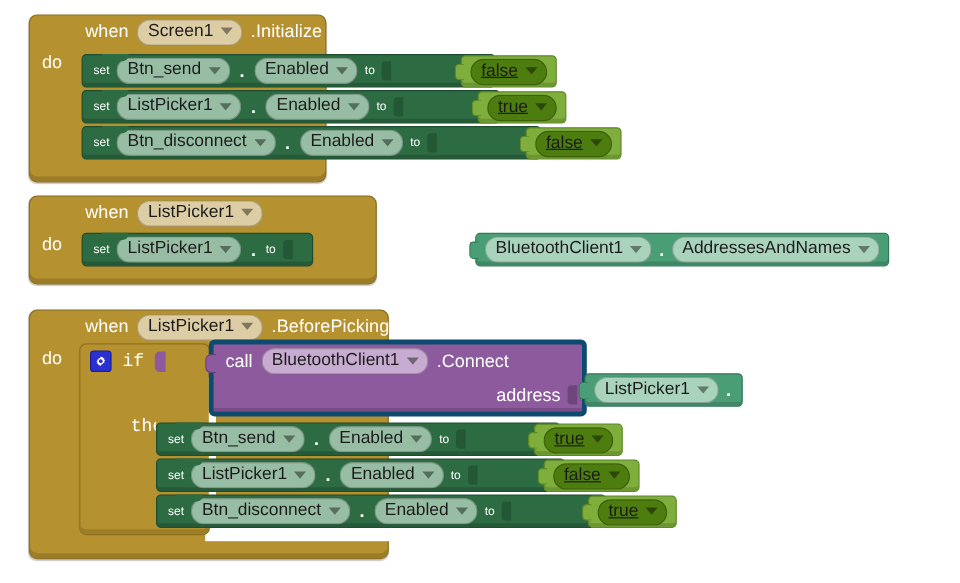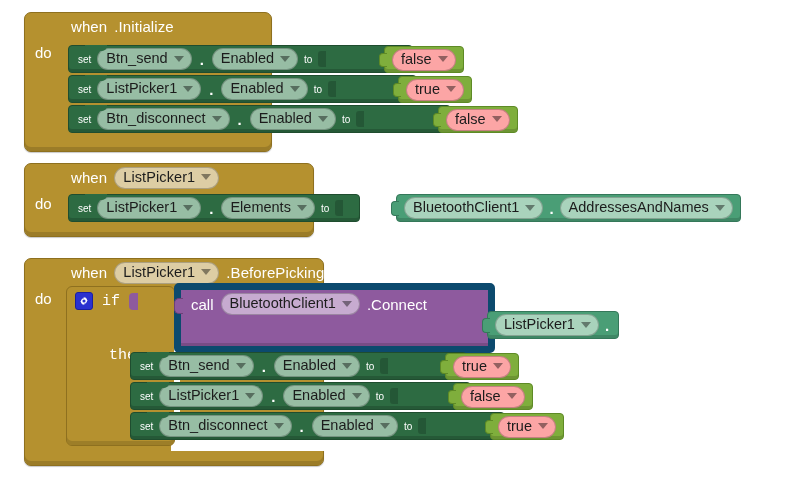--- a/index.html
+++ b/index.html
@@ -41,21 +41,21 @@
     font-size:14.5px;color:#1c1c1c;white-space:nowrap;
     border:1px solid rgba(0,0,0,.22);
     line-height:17px;
   }
   .fld .tri{
     width:0;height:0;border-left:5px solid transparent;border-right:5px solid transparent;
     border-top:6px solid rgba(0,0,0,.42);margin-left:1px;flex:0 0 auto;
   }
   .fld-tan{background:#ddcda4;}
   .fld-grn{background:#97bda4;}
-  .fld-lgt{background:#fca5a5;}
+  .fld-lgt{background:#4d7c0f;text-decoration:underline;}
   .fld-get{background:#a9d3bc;}
   .fld-pur{background:#c7abd0;}
 
   .wtxt{color:#fff;font-size:15px;}
   .dot{color:#ffffff;font-size:15px;font-weight:bold;padding:0 2px;}
 
   
   .setter{
     position:absolute;display:flex;align-items:center;gap:6px;
     height:26px;padding:0 9px 0 9px;
@@ -89,21 +89,21 @@
     box-shadow:inset 0 -3px 0 rgba(0,0,0,.14);
   }
   .getter .tab{
     position:absolute;left:-6px;top:6px;width:7px;height:13px;
     background:#4a9e76;border:1px solid #35785a;border-right:none;border-radius:4px 0 0 4px;
   }
   .getter .dot{color:#ffffff;}
 
   
   .callblk{
-    position:absolute;background:#8e5a9e;border:7px solid #0c4a6e;border-radius:5px;
+    position:absolute;background:#8e5a9e;border:4px solid #0c4a6e;border-radius:5px;
     box-shadow:inset 0 -3px 0 rgba(0,0,0,.15);
   }
   .callblk .row1{display:flex;align-items:center;gap:7px;height:28px;padding:0 10px;}
   .callblk .row2{display:flex;align-items:center;justify-content:flex-end;gap:6px;height:28px;padding:0 4px 0 10px;}
   .callblk .tab{
     position:absolute;left:-7px;top:8px;width:8px;height:14px;
     background:#8e5a9e;border:1px solid #6d4079;border-right:none;border-radius:5px 0 0 5px;
   }
   .callblk .lbl{color:#ffffff;font-size:15px;}
 
@@ -130,20 +130,24 @@
   .cutg{position:absolute;background:#b5912f;}
 </style>
 </head>
 <body>
 
 <div class="canvas">
 
   <div class="event blk" style="left:24px;top:12px;width:248px;height:140px;">
     <div class="hdr">
       <span class="wtxt">when</span>
+      <span class="fld fld-tan">
+        <span>Screen1</span>
+        <i class="tri"></i>
+      </span>
       <span class="wtxt">.Initialize</span>
     </div>
     <div class="doLbl">do</div>
   </div>
 
   <div class="setter" style="left:68px;top:45px;">
     <span class="notch"></span>
     <span class="kw">set</span>
     <span class="fld fld-grn">
       <span>Btn_send</span>
@@ -226,24 +230,20 @@
   </div>
 
   <div class="setter" style="left:68px;top:194px;">
     <span class="notch"></span>
     <span class="kw">set</span>
     <span class="fld fld-grn">
       <span>ListPicker1</span>
       <i class="tri"></i>
     </span>
     <span class="dot">.</span>
-    <span class="fld fld-grn">
-      <span>Elements</span>
-      <i class="tri"></i>
-    </span>
     <span class="kw">to</span>
     <span class="plug"></span>
     <span style="width:4px"></span>
   </div>
 
   <div class="getter" style="left:396px;top:194px;">
     <span class="tab"></span>
     <span class="fld fld-get">
       <span>BluetoothClient1</span>
       <i class="tri"></i>
@@ -289,20 +289,24 @@
   <div class="callblk" style="left:174px;top:283px;width:307px;height:56px;">
     <span class="tab"></span>
     <div class="row1">
       <span class="lbl">call</span>
       <span class="fld fld-pur">
         <span>BluetoothClient1</span>
         <i class="tri"></i>
       </span>
       <span class="lbl">.Connect</span>
     </div>
+    <div class="row2">
+      <span class="lbl">address</span>
+      <span class="plug" style="background:rgba(0,0,0,.22);margin-right:0;"></span>
+    </div>
   </div>
 
   <div class="getter" style="left:487px;top:311px;">
     <span class="tab"></span>
     <span class="fld fld-get">
       <span>ListPicker1</span>
       <i class="tri"></i>
     </span>
     <span class="dot">.</span>
   </div>

